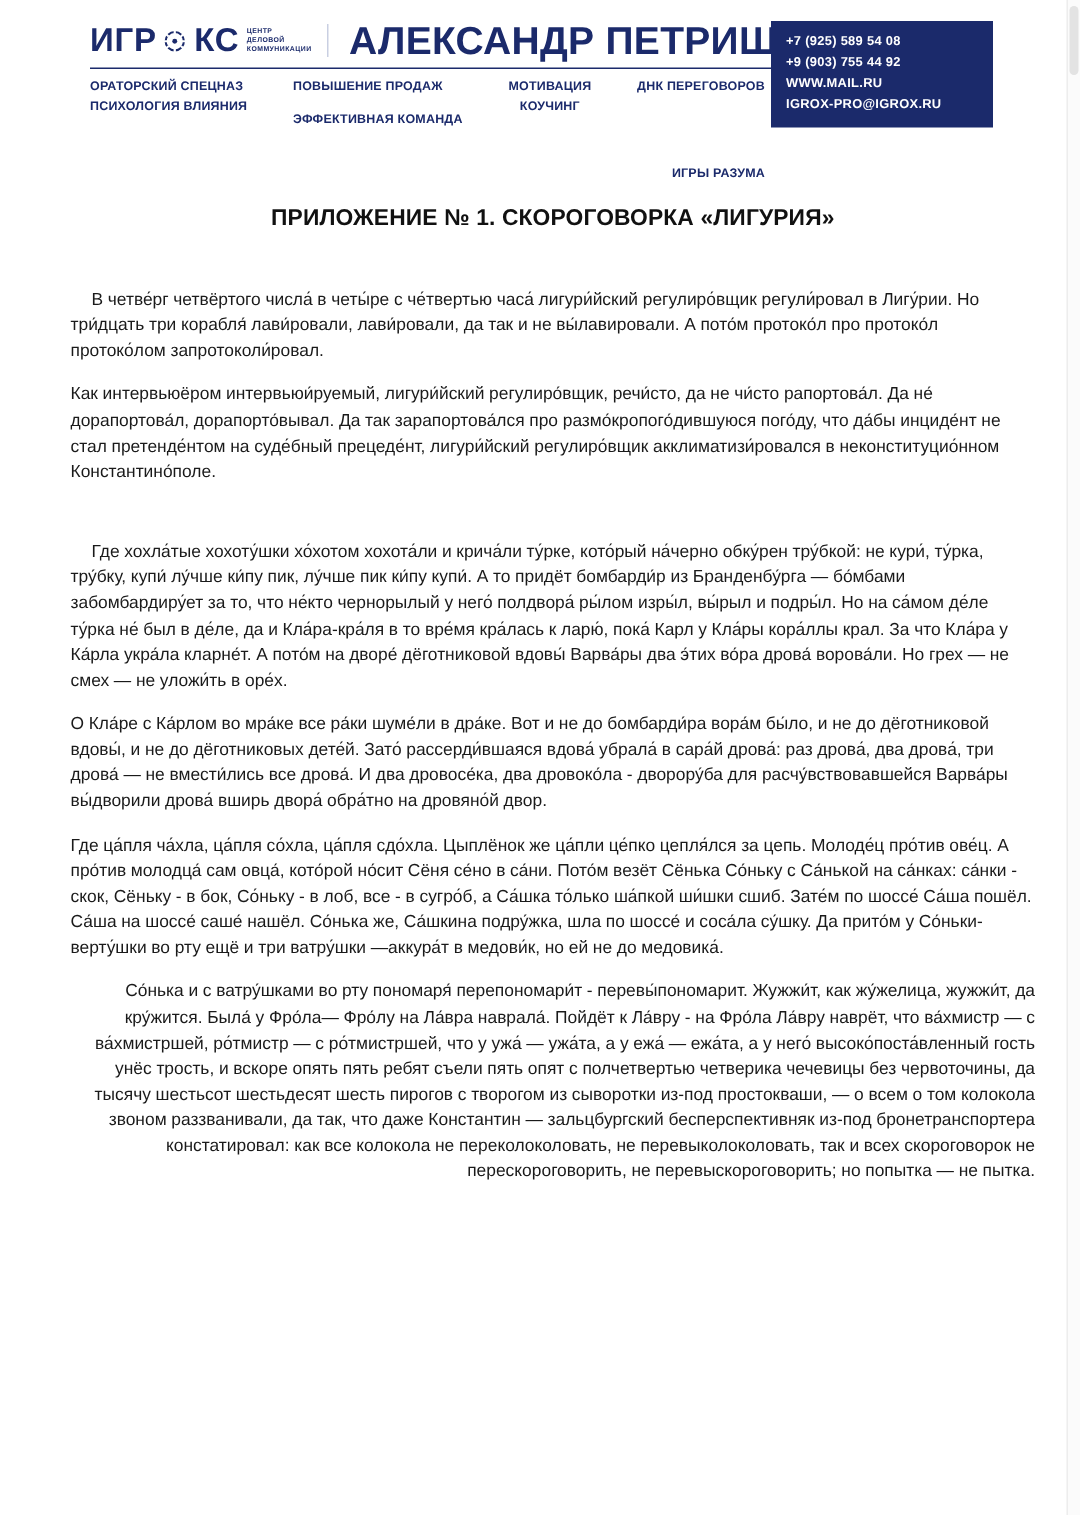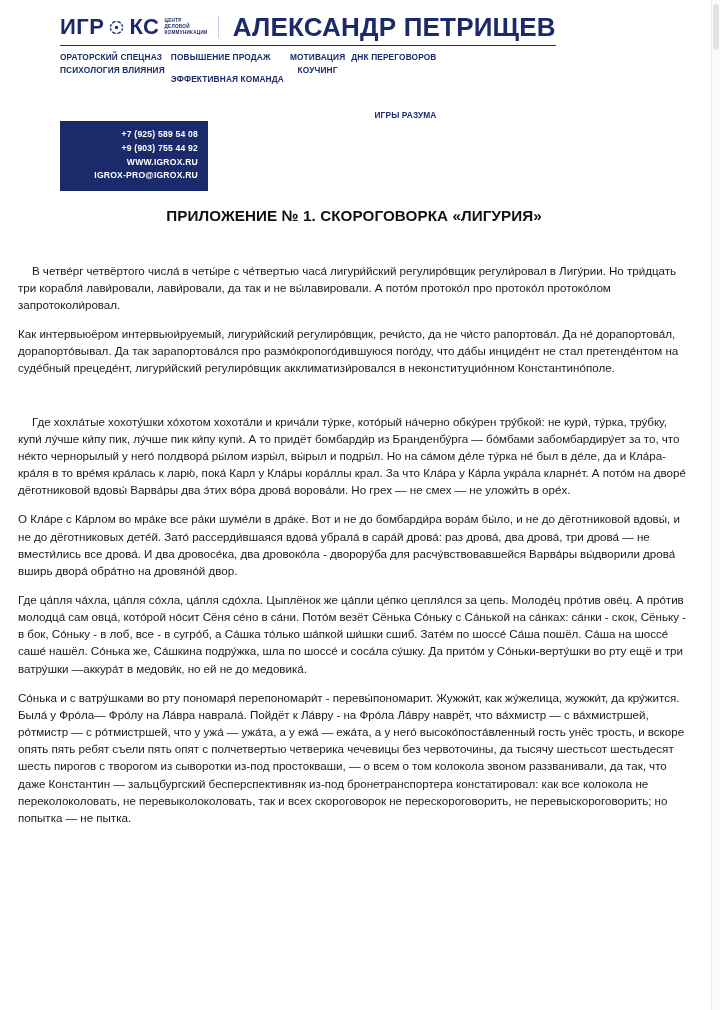--- a/index.html
+++ b/index.html
@@ -48,21 +48,20 @@
 
   
   .letterhead {
     padding: 14px 58px 0 60px;
     box-sizing: border-box;
   }
   .lh-inner {
     display: flex;
     align-items: flex-start;
     justify-content: space-between;
-    flex-direction: column;
   }
   .lh-left {
     flex: 1 1 auto;
     min-width: 0;
   }
 
   .lh-toprow {
     display: flex;
     align-items: center;
     gap: 8px;
@@ -123,21 +122,21 @@
   }
 
   .lh-rule {
     height: 0;
     border-top: 1.6px solid #1b2a6b;
     margin: 5px 0 6px 0;
   }
 
   .lh-taglines {
     display: flex;
-    justify-content: flex-start;
+    justify-content: space-between;
     align-items: flex-start;
     gap: 6px;
     padding-right: 4px;
   }
   .tag-col {
     display: flex;
     flex-direction: column;
     gap: 3px;
   }
   .tag-col.c0 { text-align: left; }
@@ -155,34 +154,34 @@
   }
 
   
   .contact-box {
     flex: 0 0 auto;
     margin-left: 0;
     background: #1b2a6b;
     padding: 7px 10px 8px 10px;
     width: 148px;
     box-sizing: border-box;
-    text-align: right;
+    text-align: left;
   }
   .contact-line {
     color: #ffffff;
     font-weight: 700;
     font-size: 8.6px;
     line-height: 1.62;
     letter-spacing: 0.2px;
     white-space: nowrap;
   }
 
   
   .doc {
-    padding: 16px 30px 0 18px;
+    padding: 16px 30px 0 47px;
     box-sizing: border-box;
   }
   .doc-title {
     text-align: center;
     font-weight: 700;
     font-size: 15.2px;
     letter-spacing: 0.1px;
     color: #111111;
     margin: 0 0 8px 0;
     line-height: 1.2;
@@ -192,21 +191,21 @@
     line-height: 1.48;
     color: #1a1a1a;
     margin: 0 0 12px 0;
     text-align: left;
     word-spacing: -0.1px;
   }
   .para.indent {
     text-indent: 14px;
     margin-top: 36px;
   }
-  .para:last-child { margin-bottom: 12px; }
+  .para:last-child { margin-bottom: 12px; text-align: right; }
 </style>
 </head>
 <body>
 
 <div class="page">
 
   <header class="letterhead">
     <div class="lh-inner">
 
       <div class="lh-left">
@@ -262,21 +261,21 @@
           <div class="tag-col c3">
             <span class="tag-line">ДНК ПЕРЕГОВОРОВ</span>
             <span class="tag-line">ИГРЫ РАЗУМА</span>
           </div>
         </div>
       </div>
 
       <div class="contact-box">
         <div class="contact-line">+7 (925) 589 54 08</div>
         <div class="contact-line">+9 (903) 755 44 92</div>
-        <div class="contact-line">WWW.IGROX.RU</div>
+        <div class="contact-line">WWW.MAIL.RU</div>
         <div class="contact-line">IGROX-PRO@IGROX.RU</div>
       </div>
 
     </div>
   </header>
 
   <main class="doc">
     <h1 class="doc-title">ПРИЛОЖЕНИЕ № 1. СКОРОГОВОРКА «ЛИГУРИЯ»</h1>
 
     <p class="para indent">В четве́рг четвёртого числа́ в четы́ре с че́твертью часа́ лигури́йский регулиро́вщик регули́ровал в Лигу́рии. Но три́дцать три корабля́ лави́ровали, лави́ровали, да так и не вы́лавировали. А пото́м протоко́л про протоко́л протоко́лом запротоколи́ровал.</p>

